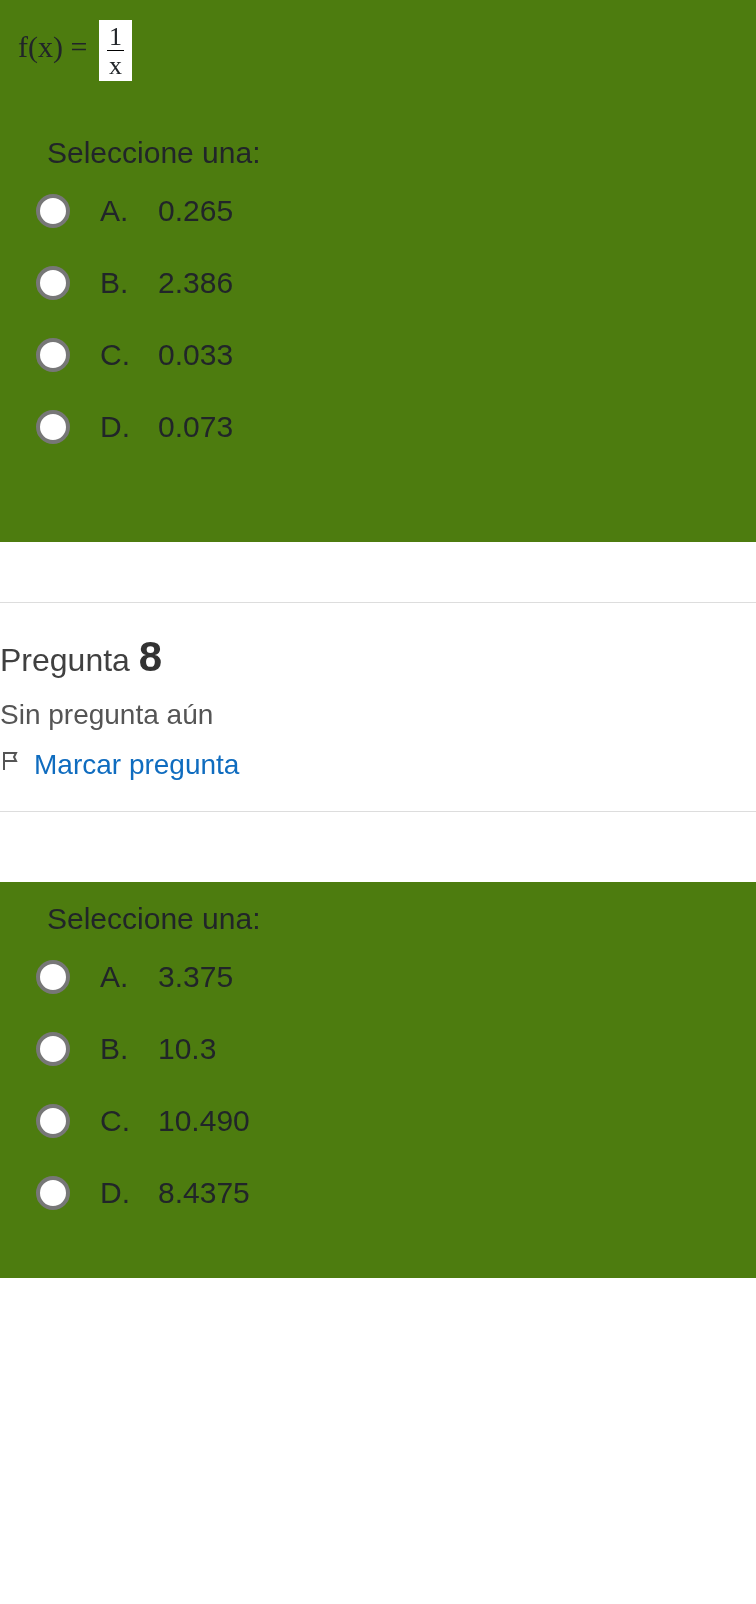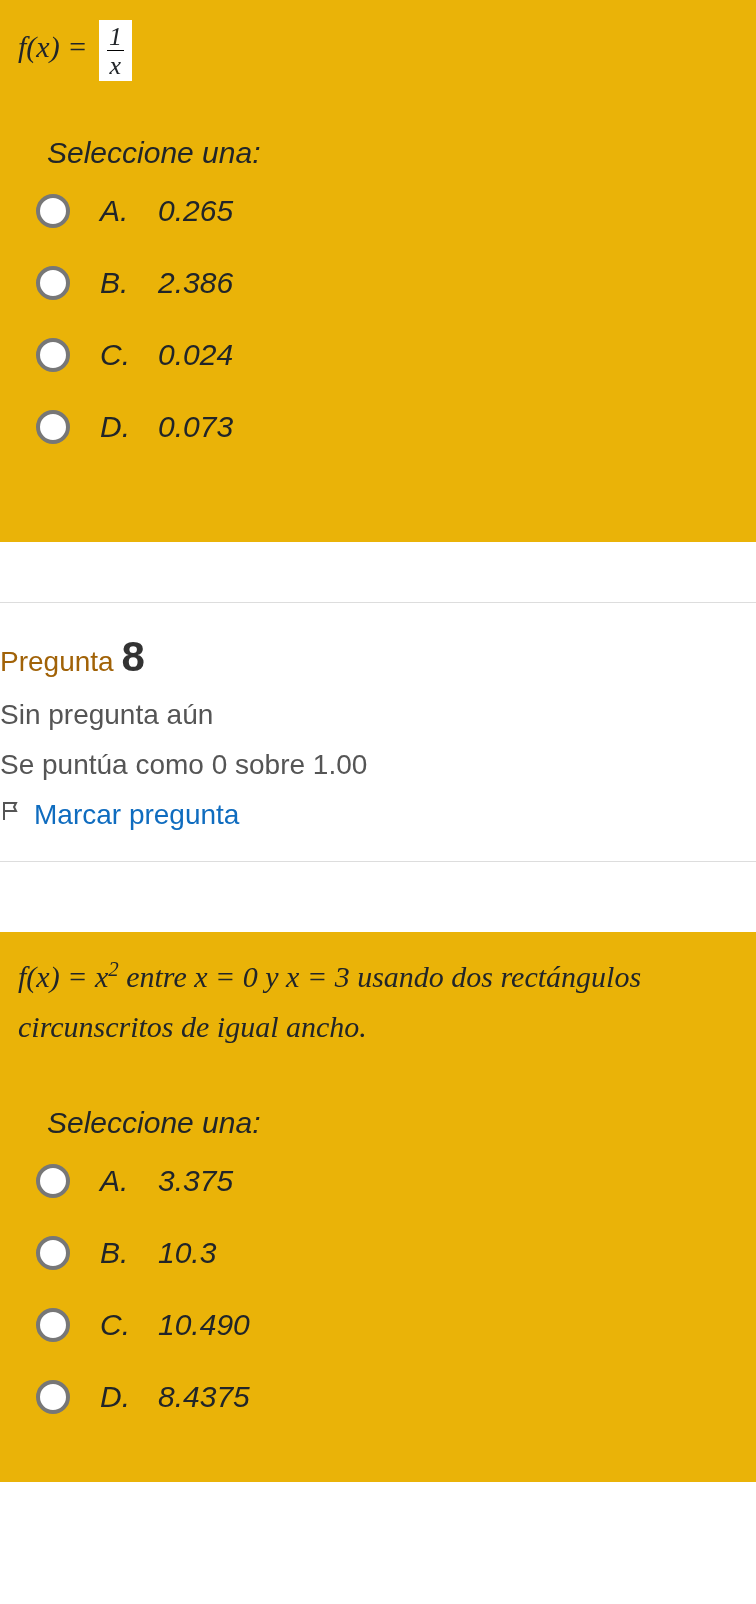--- a/index.html
+++ b/index.html
@@ -4,23 +4,22 @@
 <style>
   * { box-sizing: border-box; margin: 0; padding: 0; }
   body {
     font-family: Arial, Helvetica, sans-serif;
     font-size: 28px;
     color: #333;
     width: 756px;
     background: #fff;
   }
   .question-block {
-    background: #eab308;
+    background: #4d7c0f;
     padding: 20px 18px 60px 18px;
-    font-style: italic;
   }
   .question-text {
     font-family: Georgia, 'Times New Roman', serif;
     font-size: 30px;
     line-height: 1.65;
     color: #212529;
     margin-bottom: 55px;
   }
   .frac {
     display: inline-block;
@@ -65,21 +64,21 @@
     background: #fff;
     padding: 30px 0 30px 0;
   }
   .info-line {
     font-family: Arial, Helvetica, sans-serif;
     font-size: 28px;
     color: #555;
     margin-bottom: 18px;
     padding-left: 0;
   }
-  .q-header { font-size: 28px; color: #a16207; text-align: center; }
+  .q-header { font-size: 32px; color: #404040; text-align: center; }
   .q-number { font-size: 42px; font-weight: bold; color: #333; }
   .flag-row {
     display: flex;
     gap: 10px;
     margin-top: 8px;
   }
   .flag-icon {
     width: 24px;
     height: 24px;
     flex-shrink: 0;
@@ -107,52 +106,48 @@
       <span>0.265</span>
     </div>
     <div class="option">
       <span class="radio"></span>
       <span class="opt-letter">B.</span>
       <span>2.386</span>
     </div>
     <div class="option">
       <span class="radio"></span>
       <span class="opt-letter">C.</span>
-      <span>0.024</span>
+      <span>0.033</span>
     </div>
     <div class="option">
       <span class="radio"></span>
       <span class="opt-letter">D.</span>
       <span>0.073</span>
     </div>
   </div>
 </div>
 
 <div class="gap"></div>
 
 <div class="info-block">
   <div class="info-line">
     <span class="q-header">Pregunta </span><span class="q-number">8</span>
   </div>
   <div class="info-line">Sin pregunta aún</div>
-  <div class="info-line">Se puntúa como 0 sobre 1.00</div>
   <div class="flag-row">
     <svg class="flag-icon" viewBox="0 0 24 24" fill="none" stroke="#555" stroke-width="2">
       <path d="M4 21V4h12l-2 4 2 4H4"></path>
     </svg>
     <a href="#" class="flag-link">Marcar pregunta</a>
   </div>
 </div>
 
 <div class="gap2"></div>
 
 <div class="question-block" style="padding-bottom:30px;">
-  <div class="question-text">
-    <span>f(x) = x</span><sup>2</sup><span> entre x = 0 y x = 3 usando dos rectángulos circunscritos de igual ancho.</span>
-  </div>
   <div class="select-one">Seleccione una:</div>
   <div class="options">
     <div class="option">
       <span class="radio"></span>
       <span class="opt-letter">A.</span>
       <span>3.375</span>
     </div>
     <div class="option">
       <span class="radio"></span>
       <span class="opt-letter">B.</span>

